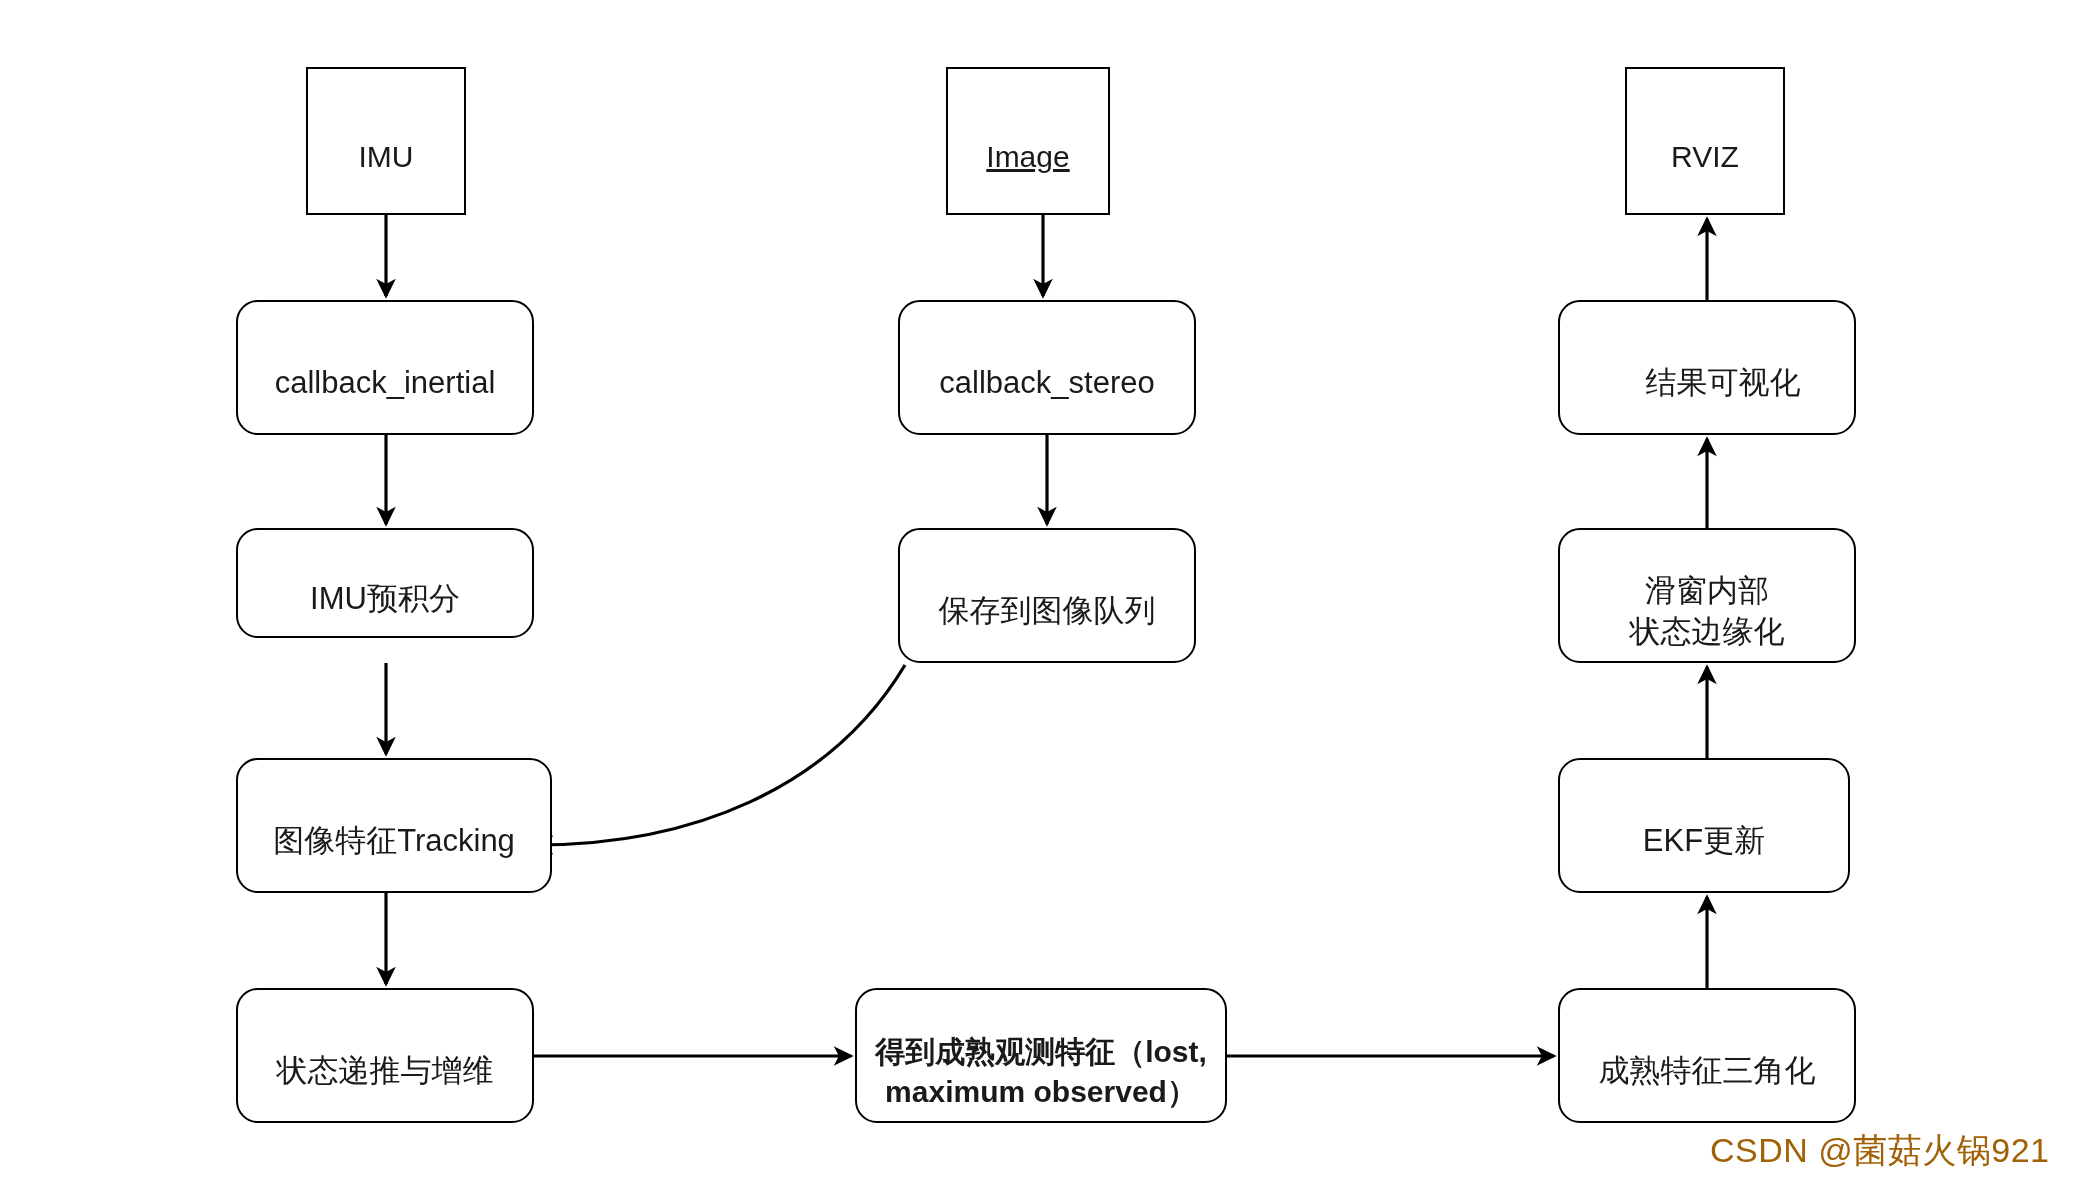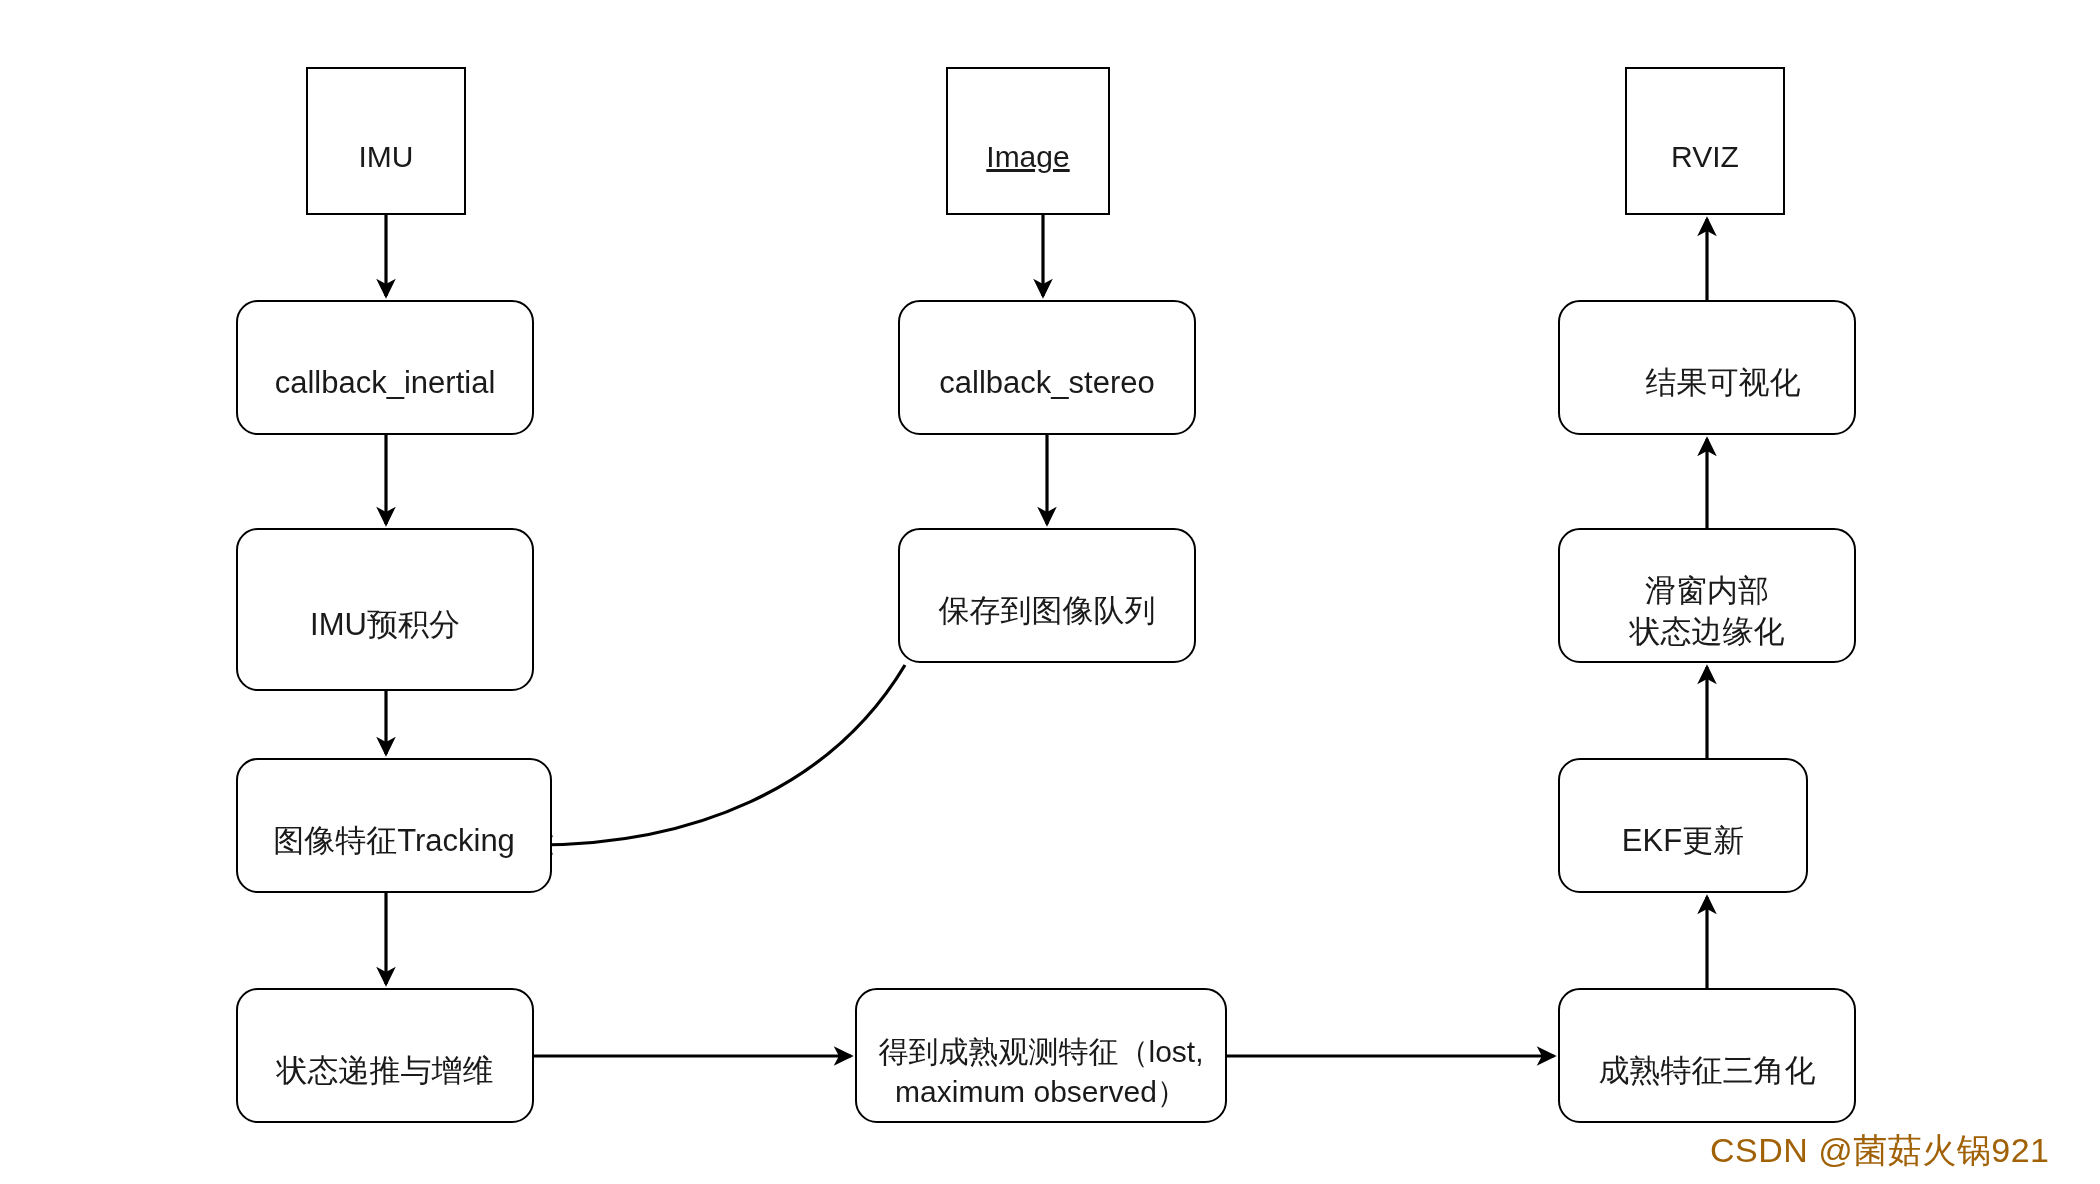--- a/index.html
+++ b/index.html
@@ -120,47 +120,47 @@
   </div>
 
   <div class="node rr fs-proc" style="left:898px; top:300px; width:298px; height:135px;">
     <span class="lbl">callback_stereo</span>
   </div>
 
   <div class="node rr fs-proc" style="left:1558px; top:300px; width:298px; height:135px;padding-left:32px;">
     <span class="lbl">结果可视化</span>
   </div>
 
-  <div class="node rr fs-proc" style="left:236px; top:528px; width:298px; height:163px;">
+  <div class="node rr fs-proc" style="left:236px; top:528px; width:298px; height:110px;">
     <span class="lbl">IMU预积分</span>
   </div>
 
   <div class="node rr fs-proc" style="left:898px; top:528px; width:298px; height:135px;">
     <span class="lbl">保存到图像队列</span>
   </div>
 
   <div class="node rr fs-proc" style="left:1558px; top:528px; width:298px; height:135px;">
     <span class="lbl">滑窗内部
 状态边缘化</span>
   </div>
 
   <div class="node rr fs-proc" style="left:236px; top:758px; width:316px; height:135px;">
     <span class="lbl">图像特征Tracking</span>
   </div>
 
-  <div class="node rr fs-proc" style="left:1558px; top:758px; width:250px; height:135px;">
+  <div class="node rr fs-proc" style="left:1558px; top:758px; width:292px; height:135px;">
     <span class="lbl">EKF更新</span>
   </div>
 
   <div class="node rr fs-proc" style="left:236px; top:988px; width:298px; height:135px;">
     <span class="lbl">状态递推与增维</span>
   </div>
 
   <div class="node rr fs-small" style="left:855px; top:988px; width:372px; height:135px;">
-    <span class="lbl" style="width:112%;">得到成熟观测特征（lost,
+    <span class="lbl" style="width:112%;font-weight:bold;">得到成熟观测特征（lost,
 maximum observed）</span>
   </div>
 
   <div class="node rr fs-proc" style="left:1558px; top:988px; width:298px; height:135px;">
     <span class="lbl">成熟特征三角化</span>
   </div>
 
   <div class="watermark" style="left:1710px; top:1128px;">CSDN @菌菇火锅921</div>
 
 </div>

